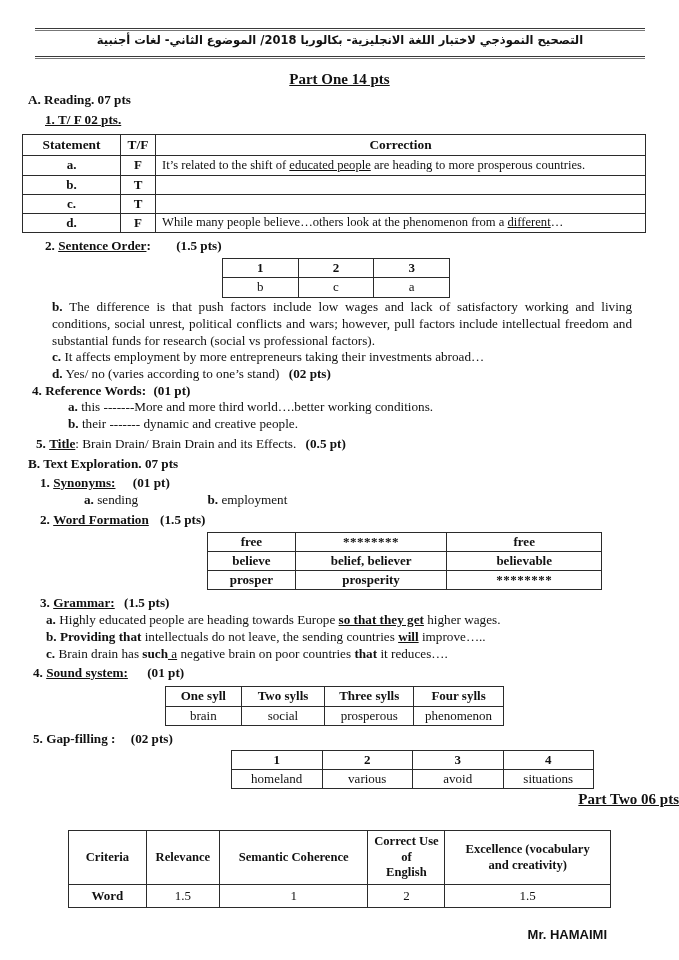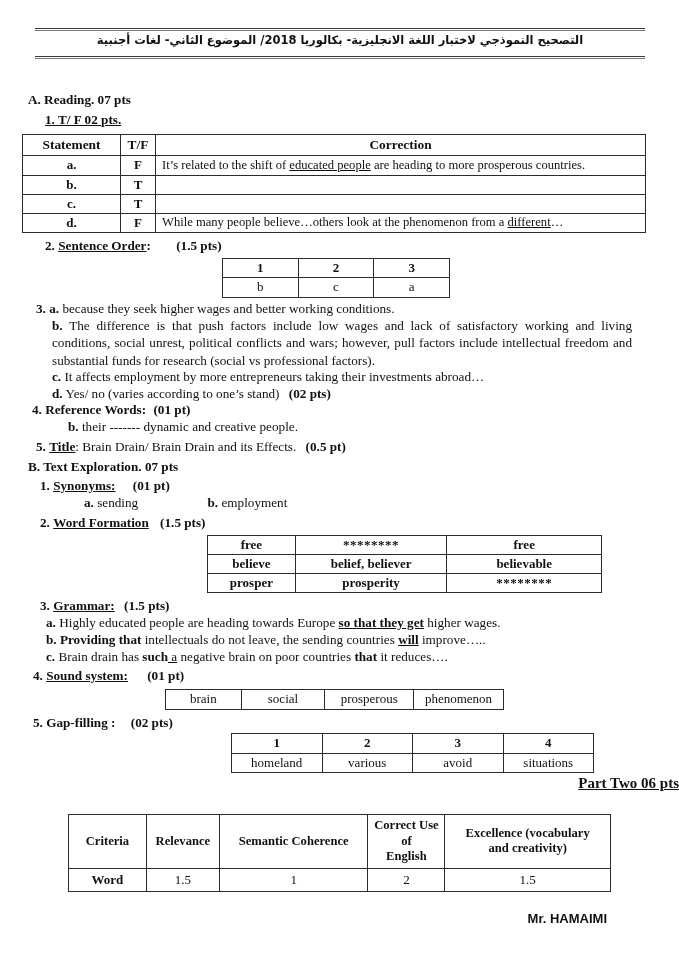--- a/index.html
+++ b/index.html
@@ -131,20 +131,21 @@
 </style>
 </head>
 <body>
 
 <div class="page">
 
   <div class="hdr-rule top"></div>
   <div class="hdr-arabic">التصحيح النموذجي لاختبار اللغة الانجليزية- بكالوريا 2018/ الموضوع الثاني- لغات أجنبية</div>
   <div class="hdr-rule bot"></div>
 
+  <div class="part-title" id="part-one-title">Part One 14 pts</div>
 
   <div class="content">
 
     <div class="line ind1 b">A. Reading.  07 pts</div>
 
     <div class="line ind2 sp3">
       <span class="bu">1.  T/ F  02 pts.</span>
     </div>
 
     <table class="grid" id="tf-table">
@@ -193,42 +194,41 @@
         <td>3</td>
       </tr>
       <tr class="vals">
         <td>b</td>
         <td>c</td>
         <td>a</td>
       </tr>
     </tbody>
       </table>
 
-    <div class="line sp3" style="margin-left:36px">
-      <span class="b">3.</span>
-      <span class="b">a.</span>
-      <span>because they seek higher wages and better working conditions.</span>
-    </div>
     <div class="line para">
       <span class="b">b.</span>
       <span>The difference is that push factors include low wages and lack of satisfactory working and living conditions, social unrest, political conflicts and wars; however, pull factors include intellectual freedom and substantial funds for research (social vs professional factors).</span>
     </div>
     <div class="line" style="margin-left:52px">
       <span class="b">c.</span>
       <span>It affects employment by more entrepreneurs taking their investments abroad…</span>
     </div>
     <div class="line" style="margin-left:52px">
       <span class="b">d.</span>
       <span>Yes/ no (varies according to one’s stand)</span>
       <span class="b" style="margin-left:6px">(02 pts)</span>
     </div>
 
     <div class="line" style="margin-left:32px">
       <span class="b">4. Reference Words:</span>
       <span class="b" style="margin-left:4px">(01 pt)</span>
+    </div>
+    <div class="line" style="margin-left:68px">
+      <span class="b">a.</span>
+      <span>this -------More and more third world….better working conditions.</span>
     </div>
     <div class="line" style="margin-left:68px">
       <span class="b">b.</span>
       <span>their ------- dynamic and creative people.</span>
     </div>
 
     <div class="line sp3" style="margin-left:36px">
       <span class="b">5.</span>
       <span class="bu">Title</span><span>: Brain Drain/ Brain Drain and its Effects.</span>
       <span class="b" style="margin-left:6px">(0.5 pt)</span>
@@ -293,20 +293,26 @@
     </div>
 
     <div class="line sp3" style="margin-left:33px">
       <span class="b">4.</span>
       <span class="bu">Sound system:</span>
       <span class="b" style="margin-left:16px">(01 pt)</span>
     </div>
 
     <table class="grid" id="sound-table">
       <tbody>
+          <tr class="head">
+        <td class="s1">One syll</td>
+        <td class="s2">Two sylls</td>
+        <td class="s3">Three sylls</td>
+        <td class="s4">Four sylls</td>
+      </tr>
       <tr>
         <td class="s1">brain</td>
         <td class="s2">social</td>
         <td class="s3">prosperous</td>
         <td class="s4">phenomenon</td>
       </tr>
     </tbody>
       </table>
 
     <div class="line sp5" style="margin-left:33px">

